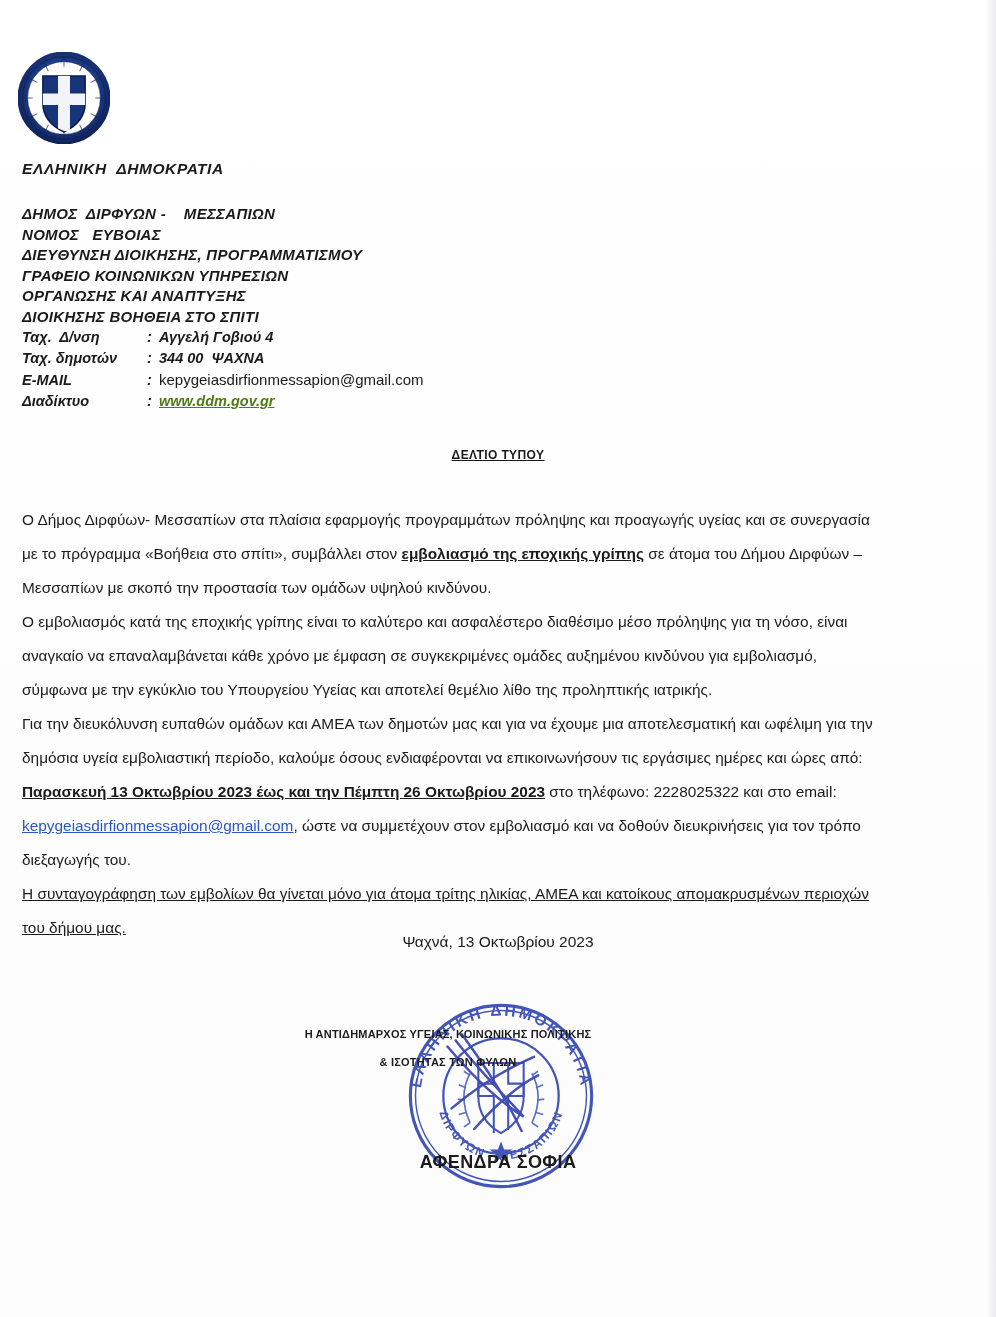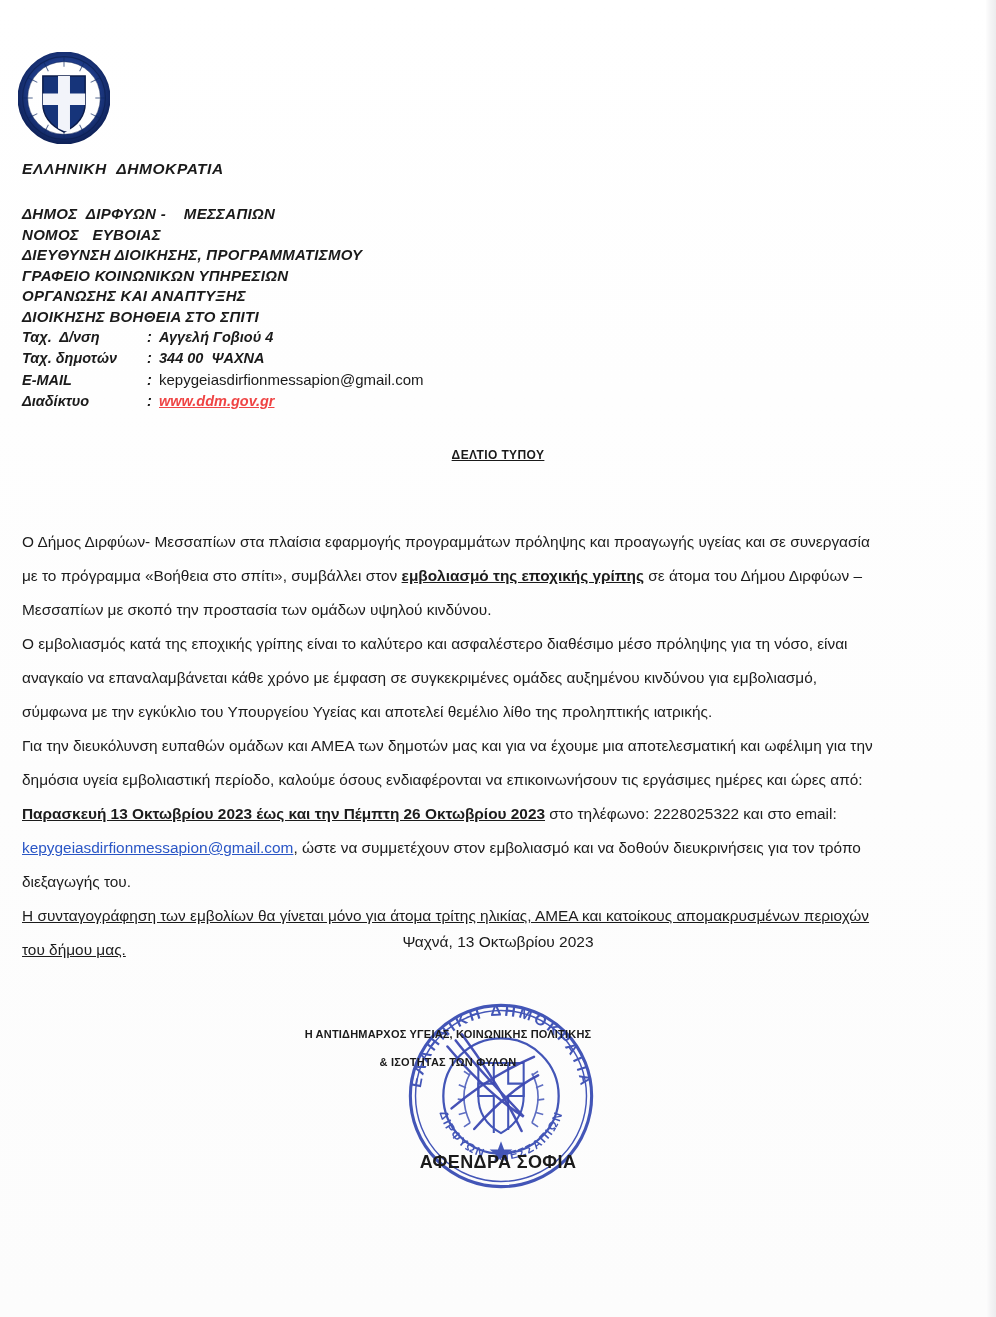--- a/index.html
+++ b/index.html
@@ -95,21 +95,21 @@
   .lh-value-plain {
     font-style: normal;
     font-weight: normal;
     font-size: 15px;
     white-space: pre;
   }
   .lh-link {
     font-style: italic;
     font-weight: bold;
     font-size: 14.5px;
-    color: #ef4444;
+    color: #4d7c0f;
     text-decoration: underline;
     white-space: pre;
   }
 
   
   .doc-title {
     position: absolute;
     top: 448px;
     left: 0;
     width: 996px;
@@ -117,21 +117,21 @@
     font-size: 12px;
     font-weight: bold;
     letter-spacing: 0.4px;
   }
   .doc-title span { text-decoration: underline; }
 
   
   .body-text {
     position: absolute;
     left: 22px;
-    top: 525px;
+    top: 503px;
     width: 855px;
     font-size: 15.4px;
     line-height: 34px;
     text-align: left;
     color: #1c1c1c;
   }
   .body-text p { margin: 0; }
   .bu { font-weight: bold; text-decoration: underline; }
   .link { color: #2a56c6; text-decoration: underline; }
   .para-underline { text-decoration: underline; }

